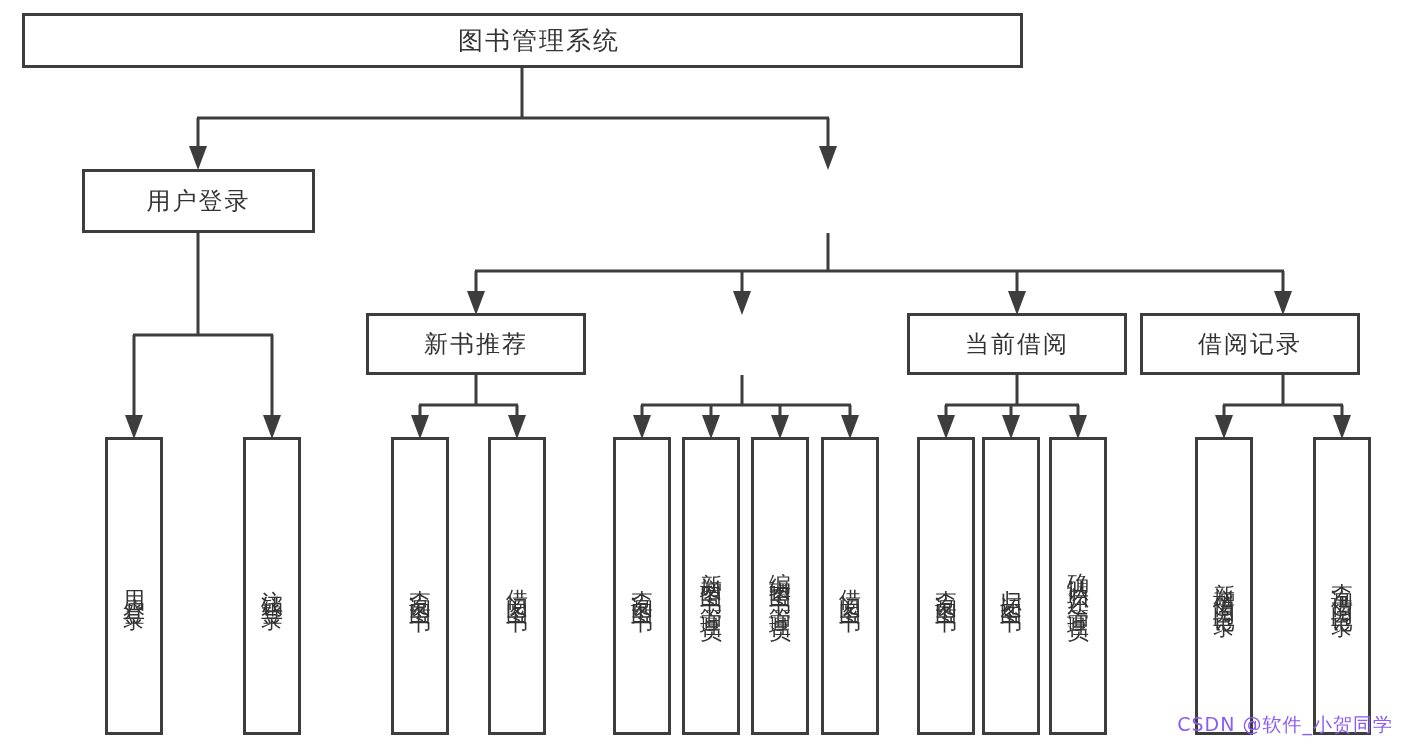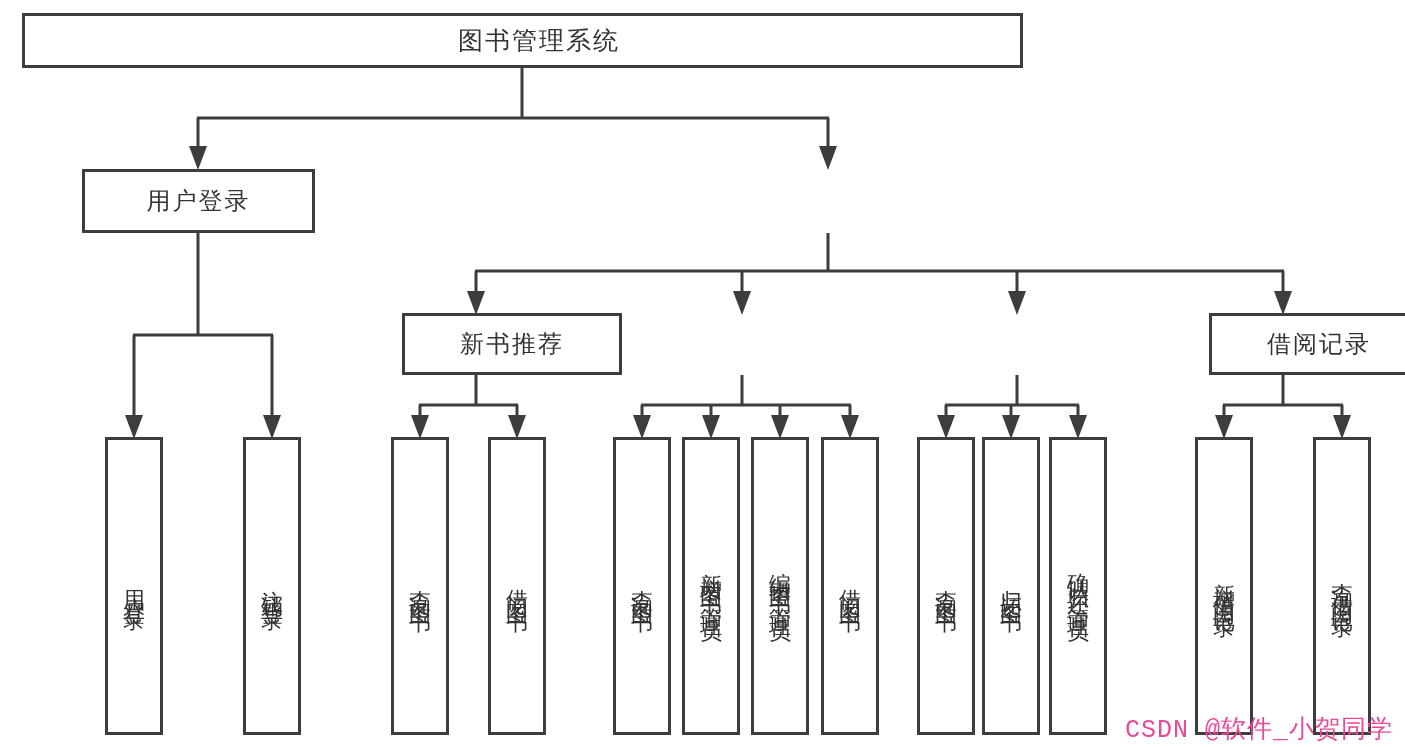--- a/index.html
+++ b/index.html
@@ -23,40 +23,39 @@
     border: 3px solid #3d3d3d;
     color: #333333;
     display: flex;
     align-items: center;
     justify-content: center;
     z-index: 2;
   }
   .hnode { font-size: 24px; letter-spacing: 2px; }
   .root  { left: 22px; top: 13px; width: 1001px; height: 55px; font-size: 25px; padding-left: 33px; }
   .lvl2  { top: 169px; width: 233px; height: 64px; }
-  .lvl3  { top: 313px; width: 220px; height: 62px; margin-left: 36px; }
+  .lvl3  { top: 313px; width: 220px; height: 62px; }
   .leaf {
     top: 437px;
     width: 58px;
     height: 298px;
     writing-mode: vertical-rl;
     font-size: 22px;
     letter-spacing: 7px;
     line-height: 1;
   }
   .watermark {
     position: absolute;
     right: 12px;
     top: 712px;
-    font-size: 25px;
+    font-size: 19px;
     letter-spacing: 1px;
-    color: #ec4899;
+    color: #8b5cf6;
     z-index: 5;
     white-space: nowrap;
-    font-family: Liberation Mono, monospace;
   }
 </style>
 </head>
 <body>
 
 <div id="canvas">
 
   <svg id="wires" viewBox="0 0 1405 747" xmlns="http://www.w3.org/2000/svg">
     <g stroke="#3d3d3d" stroke-width="3" fill="none">
 
@@ -95,21 +94,22 @@
       <polygon points="1215,415 1233,415 1224,439"></polygon>
       <polygon points="1333,415 1351,415 1342,439"></polygon>
     </g>
   </svg>
 
   <div class="node hnode root">图书管理系统</div>
 
   <div class="node hnode lvl2" style="left:82px">用户登录</div>
 
   <div class="node hnode lvl3" style="left:366px">新书推荐</div>
-  <div class="node hnode lvl3" style="left:1173px">借阅记录</div>
+  <div class="node hnode lvl3" style="left:907px">当前借阅</div>
+  <div class="node hnode lvl3" style="left:1140px">借阅记录</div>
 
   <div class="node leaf" style="left:105px">用户登录</div>
   <div class="node leaf" style="left:243px">注销登录</div>
 
   <div class="node leaf" style="left:391px">查询图书</div>
   <div class="node leaf" style="left:488px">借阅图书</div>
 
   <div class="node leaf" style="left:613px">查询图书</div>
   <div class="node leaf" style="left:682px">新增图书（管理员）</div>
   <div class="node leaf" style="left:751px">编辑图书（管理员）</div>

